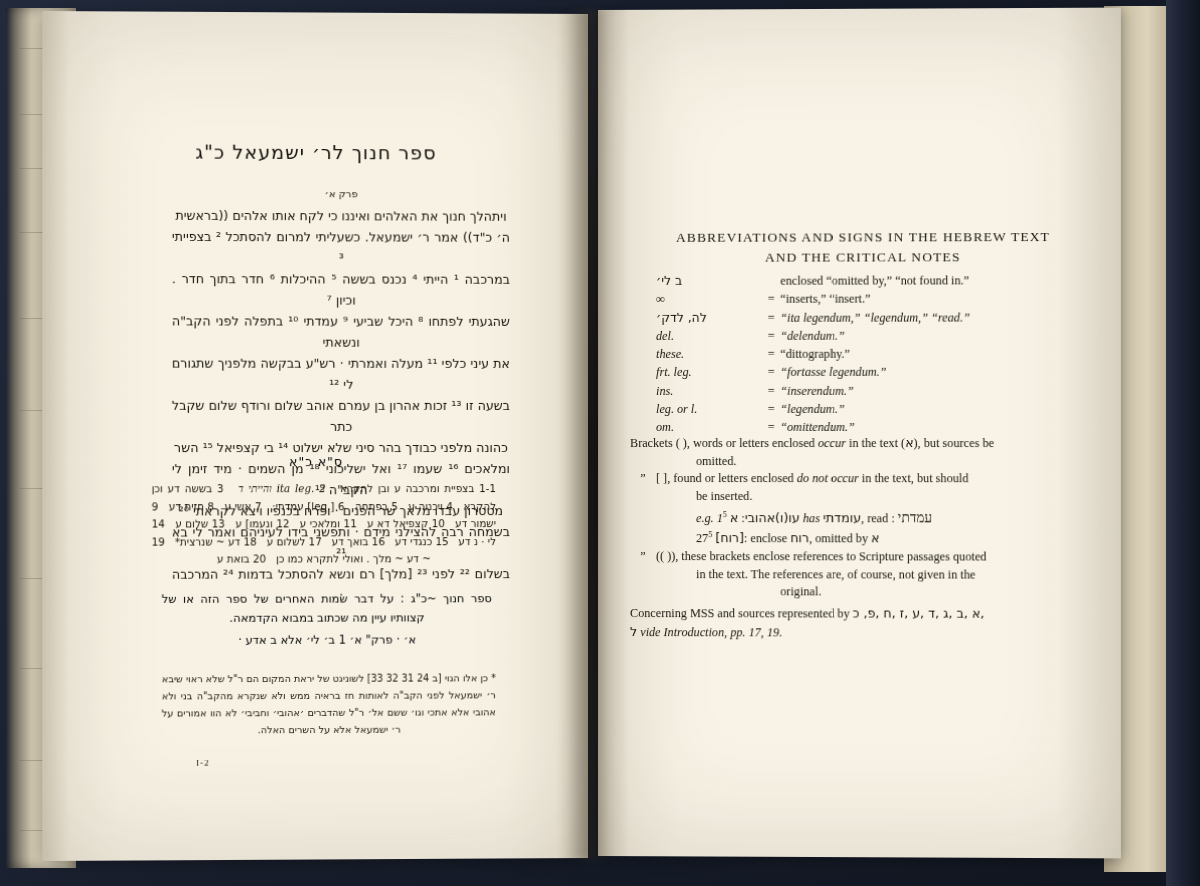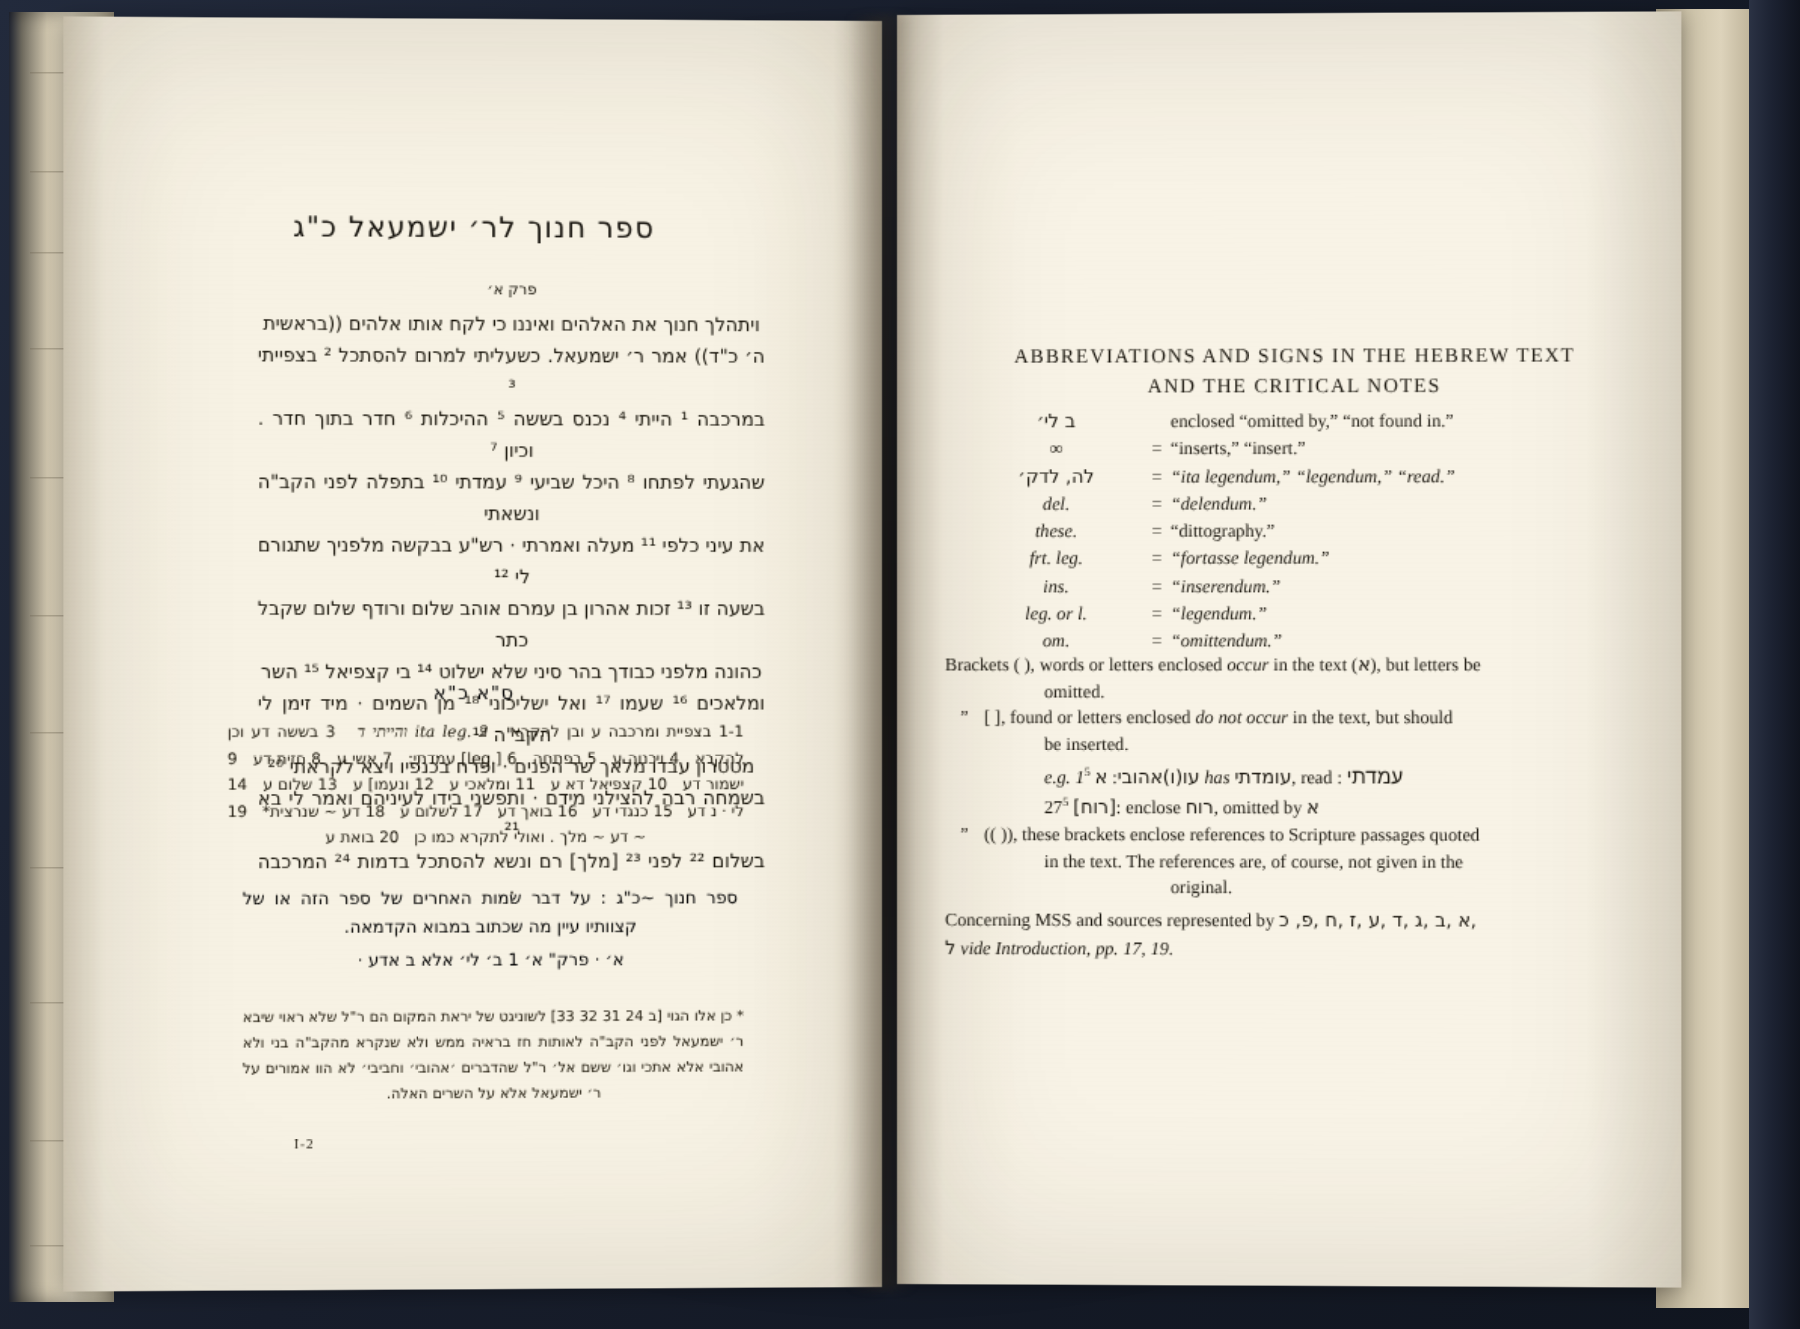--- a/index.html
+++ b/index.html
@@ -241,21 +241,21 @@
     color: #19150d;
   }
   .abbr-row {
     display: flex;
     align-items: baseline;
     line-height: 17.6px;
     margin-bottom: 0.5px;
   }
   .abbr-sym {
     width: 96px;
-    text-align: center;
+    text-align: left;
     padding-right: 10px;
     font-style: italic;
     white-space: nowrap;
   }
   .abbr-sym .heb-inline {
     font-family: "DejaVu Sans", sans-serif;
     font-style: normal;
     font-size: 12.4px;
   }
   .abbr-eq {
@@ -279,21 +279,21 @@
     display: inline-block;
     width: 26px;
     text-align: center;
   }
   .indent2 { padding-left: 66px; }
   .heb-inline {
     font-family: "DejaVu Sans", sans-serif;
     font-size: 12.6px;
   }
   .heb-big {
-    font-family: Liberation Sans, sans-serif;
+    font-family: Liberation Serif, serif;
     font-size: 13.6px;
   }
   .it { font-style: italic; }
   .sup-s { font-size: 8px; vertical-align: super; }
 
   
   .grain {
     position: absolute;
     inset: 0;
     pointer-events: none;
@@ -458,21 +458,21 @@
         </div>
 
         <div class="abbr-row">
           <span class="abbr-sym">om.</span>
           <span class="abbr-eq">=</span>
           <span class="abbr-def it">“omittendum.”</span>
         </div>
       </div>
 
       <div class="bracket-para" style="top:424px;">
-        <span>Brackets ( ), words or letters enclosed </span><span class="it">occur</span><span> in the text (</span><span class="heb-inline">א</span><span>), but letters be</span>
+        <span>Brackets ( ), words or letters enclosed </span><span class="it">occur</span><span> in the text (</span><span class="heb-inline">א</span><span>), but sources be</span>
         <div class="indent2">omitted.</div>
       </div>
 
       <div class="bracket-para" style="top:460px;">
         <span class="hangmark">”</span><span>[ ], found or letters enclosed </span><span class="it">do not occur</span><span> in the text, but should</span>
         <div class="indent2">be inserted.</div>
       </div>
 
       <div class="bracket-para" style="top:496px;">
         <div class="indent2">

